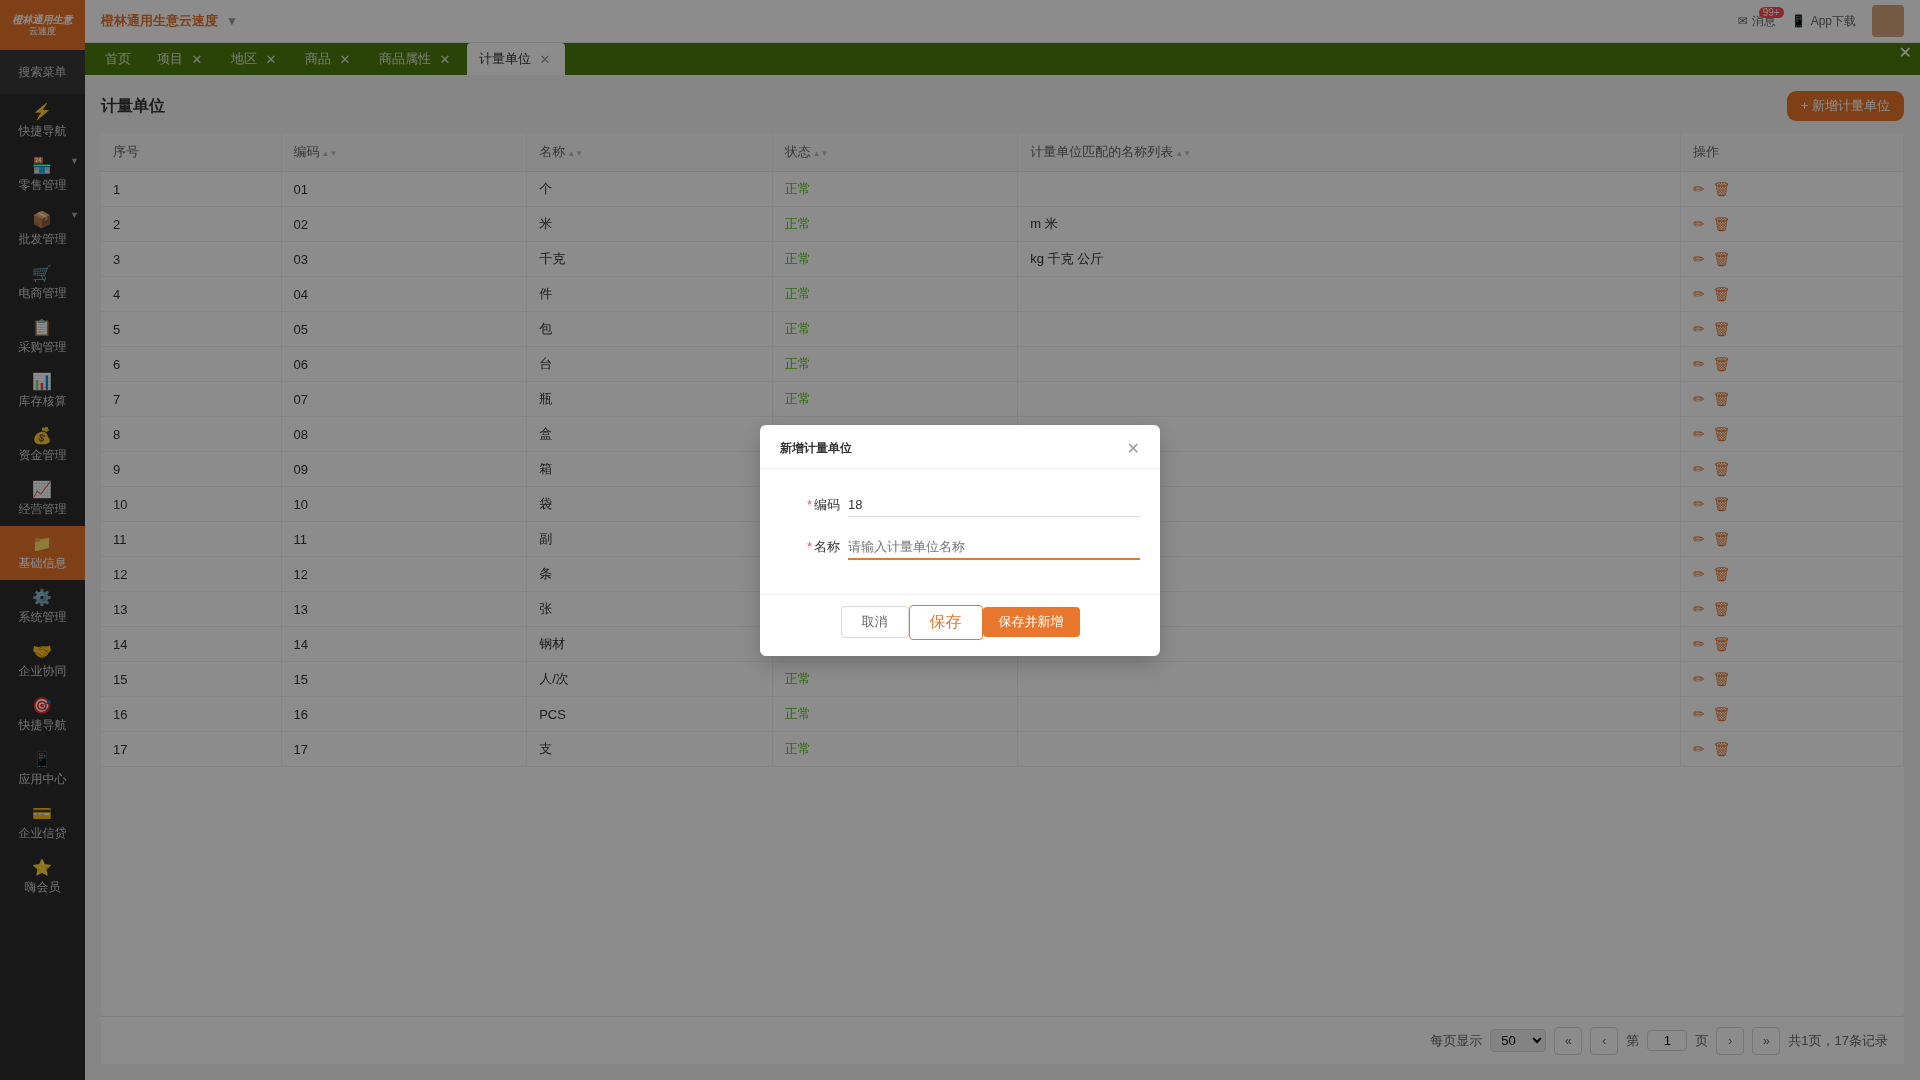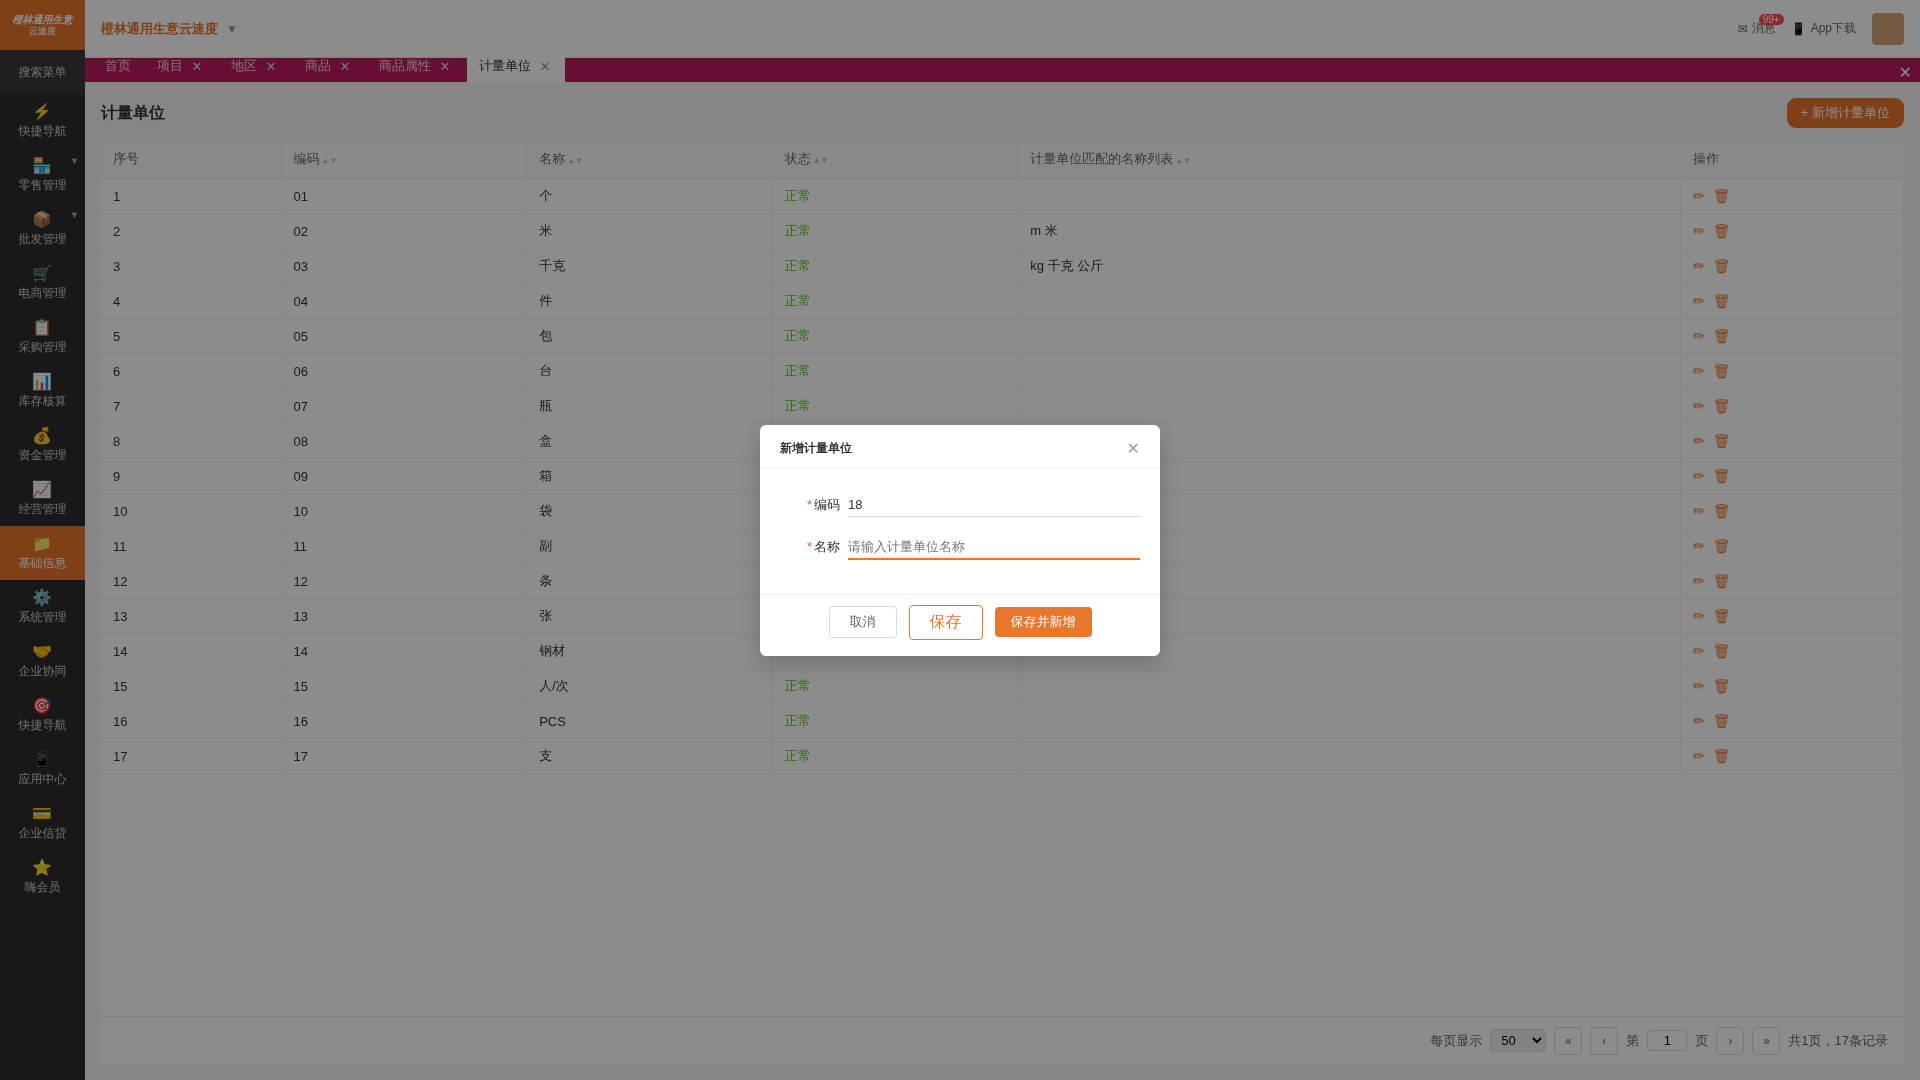--- a/index.html
+++ b/index.html
@@ -12,32 +12,32 @@
     .sidebar-search { width: 85px; height: 44px; background: #3a3a3a; display: flex; align-items: center; justify-content: center; cursor: pointer; }
     .sidebar-search span { color: #ccc; font-size: 12px; }
     .sidebar-item { width: 85px; min-height: 50px; display: flex; flex-direction: column; align-items: center; justify-content: center; cursor: pointer; padding: 8px 4px; color: #ccc; font-size: 12px; text-align: center; }
     .sidebar-item.active { background: #e8762c; color: white; }
     .sidebar-item .icon { font-size: 16px; margin-bottom: 2px; }
 
     
     .main-content { flex: 1; display: flex; flex-direction: column; height: 1080px; overflow: hidden; }
 
     
-    .topbar { height: 58px; background: #fff; display: flex; align-items: center; justify-content: space-between; padding: 0 16px; border-bottom: 1px solid #e8e8e8; }
+    .topbar { height: 43px; background: #fff; display: flex; align-items: center; justify-content: space-between; padding: 0 16px; border-bottom: 1px solid #e8e8e8; }
     .topbar-left { display: flex; align-items: center; gap: 8px; }
     .topbar-logo { font-size: 14px; font-weight: bold; color: #e8762c; }
     .topbar-arrow { color: #999; font-size: 12px; }
     .topbar-right { display: flex; align-items: center; gap: 16px; }
     .topbar-msg { display: flex; align-items: center; gap: 4px; color: #666; font-size: 12px; position: relative; }
     .badge { background: #ff4d4f; color: white; border-radius: 8px; font-size: 10px; padding: 0 4px; position: absolute; top: -6px; right: -8px; min-width: 16px; text-align: center; }
     .topbar-download { display: flex; align-items: center; gap: 4px; color: #666; font-size: 12px; }
     .topbar-avatar { width: 32px; height: 32px; background: #ccc; border-radius: 4px; }
 
     
-    .tabbar { height: 24px; background: #be185d; display: flex; align-items: flex-end; padding: 0 8px; gap: 2px; }
+    .tabbar { height: 32px; background: #4d7c0f; display: flex; align-items: flex-start; padding: 0 8px; gap: 2px; }
     .tab { height: 32px; padding: 0 12px; display: flex; align-items: center; gap: 6px; border-radius: 4px 4px 0 0; font-size: 13px; cursor: pointer; color: rgba(255,255,255,0.8); }
     .tab.active { background: #fff; color: #333; }
     .tab-x-btn { width: 16px; height: 16px; display: flex; align-items: center; justify-content: center; border-radius: 50%; }
     .tabbar-close { margin-left: auto; color: white; font-size: 16px; cursor: pointer; }
 
     
     .page { flex: 1; background: #f5f5f5; padding: 16px; overflow: hidden; display: flex; flex-direction: column; }
     .page-header { display: flex; align-items: center; justify-content: space-between; margin-bottom: 12px; }
     .page-title { font-size: 16px; font-weight: bold; color: #333; }
     .btn-add { background: #e8762c; color: white; border: none; padding: 6px 14px; border-radius: 9px; cursor: pointer; font-size: 13px; }
@@ -65,21 +65,21 @@
     .modal { background: #fff; border-radius: 6px; width: 400px; box-shadow: 0 8px 24px rgba(0,0,0,0.2); }
     .modal-header { padding: 14px 20px 10px; border-bottom: 1px solid #f0f0f0; display: flex; align-items: center; justify-content: space-between; }
     .modal-title { font-size: 12px; font-weight: bold; color: #333; }
     .modal-close { color: #999; cursor: pointer; font-size: 16px; }
     .modal-body { padding: 24px 20px 16px; }
     .form-row { display: flex; align-items: center; margin-bottom: 18px; }
     .form-label { width: 60px; text-align: right; margin-right: 8px; color: #333; font-size: 13px; }
     .form-label .required { color: #ff4d4f; margin-right: 2px; }
     .form-input { flex: 1; border: none; border-bottom: 1px solid #d9d9d9; padding: 4px 0; font-size: 13px; outline: none; color: #333; }
     .form-input.active-border { border-bottom: 2px solid #e8762c; }
-    .modal-footer { padding: 10px 20px 16px; display: flex; align-items: center; justify-content: center; gap: 12px; border-top: 1px solid #f0f0f0; }
+    .modal-footer { padding: 10px 20px 16px; display: flex; align-items: center; justify-content: center; border-top: 1px solid #f0f0f0; }
     .btn-cancel { border: 1px solid #d9d9d9; background: #fff; color: #666; padding: 6px 20px; border-radius: 4px; cursor: pointer; font-size: 13px; }
     .btn-save { border: 1px solid #e8762c; background: #fff; color: #e8762c; padding: 6px 20px; border-radius: 4px; cursor: pointer; font-size: 16px; }
     .btn-save-new { border: none; background: #e8762c; color: #fff; padding: 6px 16px; border-radius: 4px; cursor: pointer; font-size: 13px; }
   </style>
 </head>
 <body>
 
 <div class="sidebar">
   <div class="sidebar-logo">
     <div class="logo-text">

